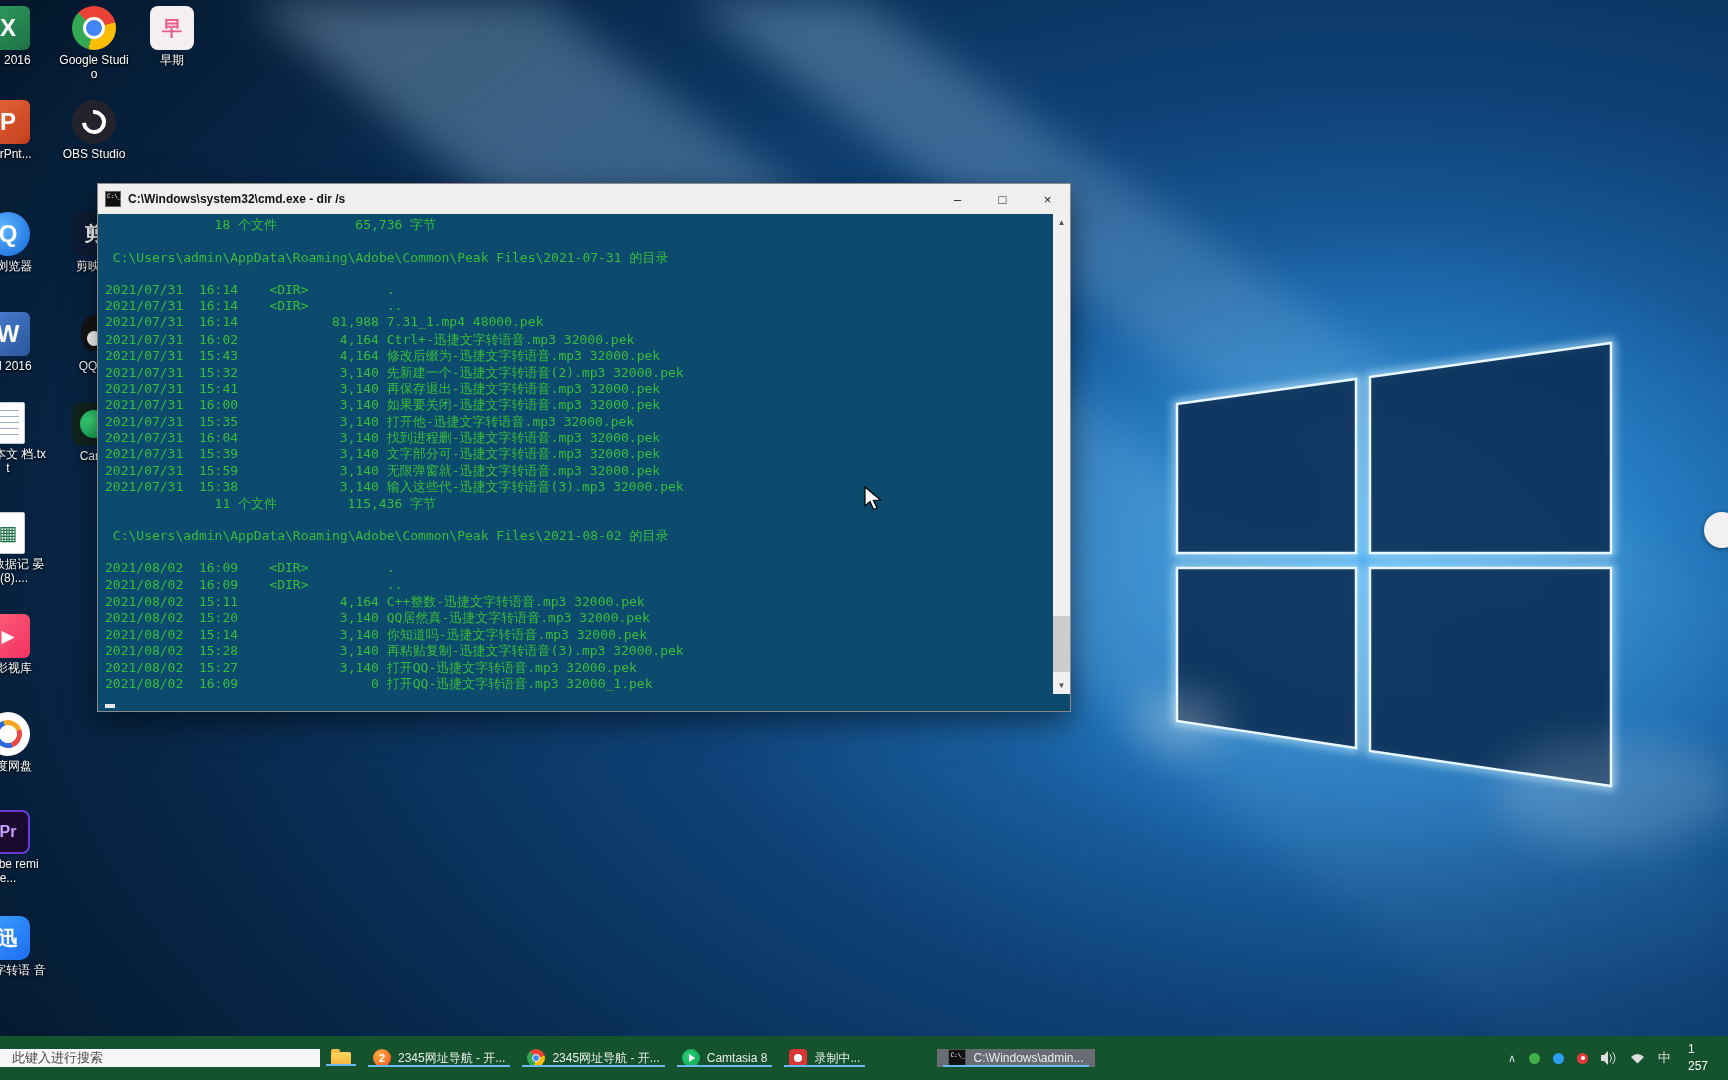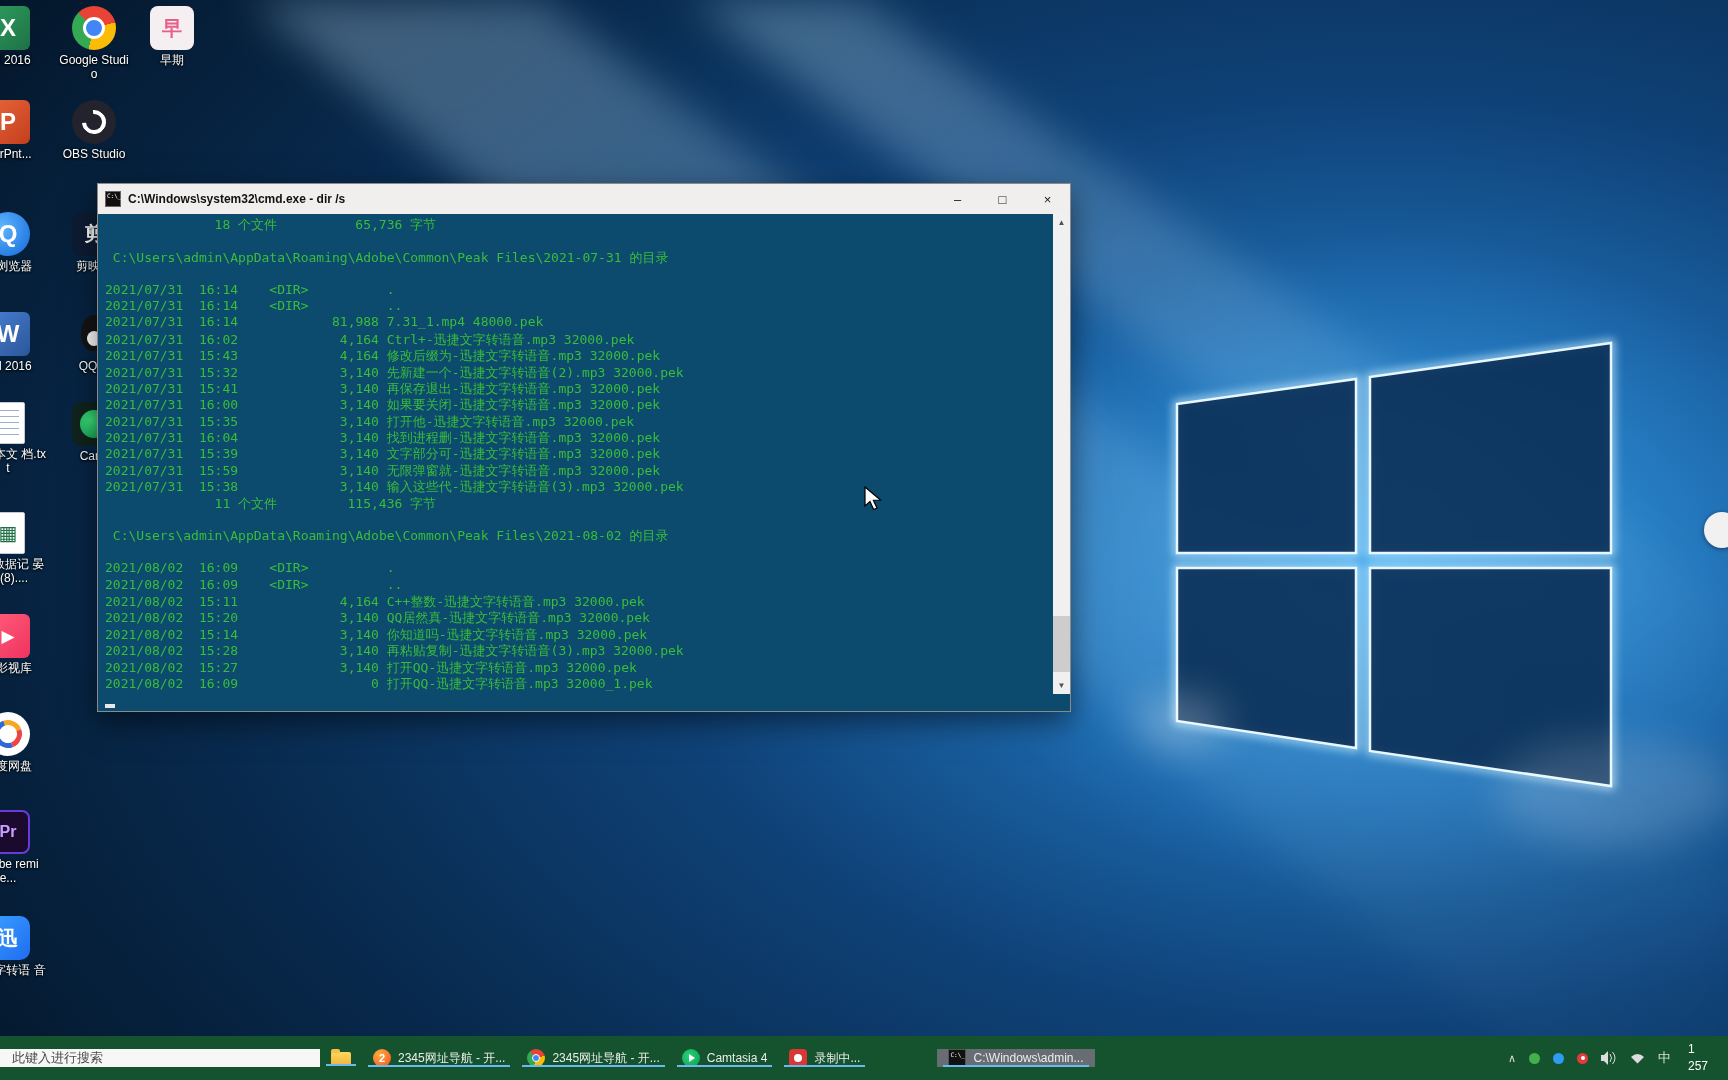--- a/index.html
+++ b/index.html
@@ -263,21 +263,21 @@
     <span>2345网址导航 - 开...</span>
   </div>
 
   <div class="tb-btn running">
     <div class="chrome-mini"></div>
     <span>2345网址导航 - 开...</span>
   </div>
 
   <div class="tb-btn running">
     <div class="cam-mini"></div>
-    <span>Camtasia 4</span>
+    <span>Camtasia 8</span>
   </div>
 
   <div class="tb-btn running">
     <div class="rec-mini"></div>
     <span>录制中...</span>
   </div>
 
   <div class="tb-btn running active" style="margin-left:66px">
     <div class="cmd-mini">C:\_</div>
     <span>C:\Windows\admin...</span>

